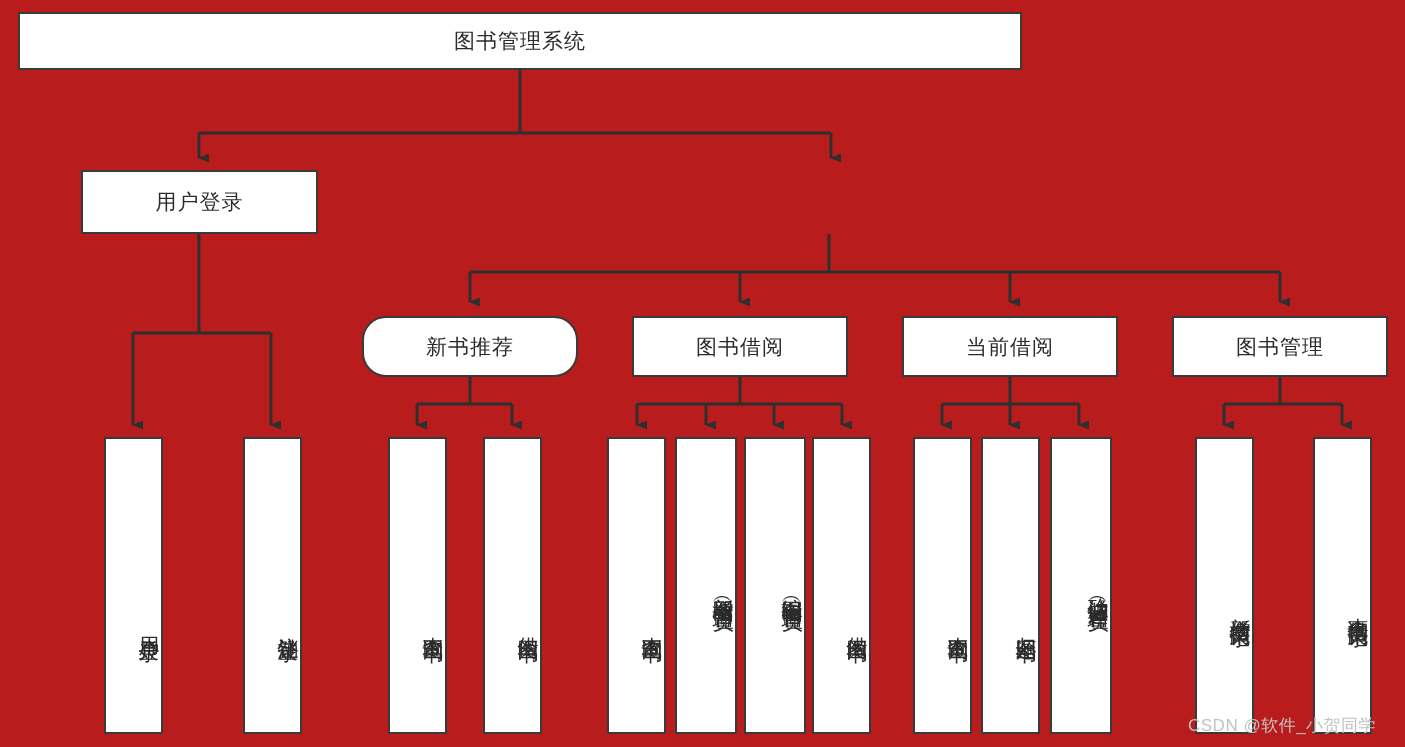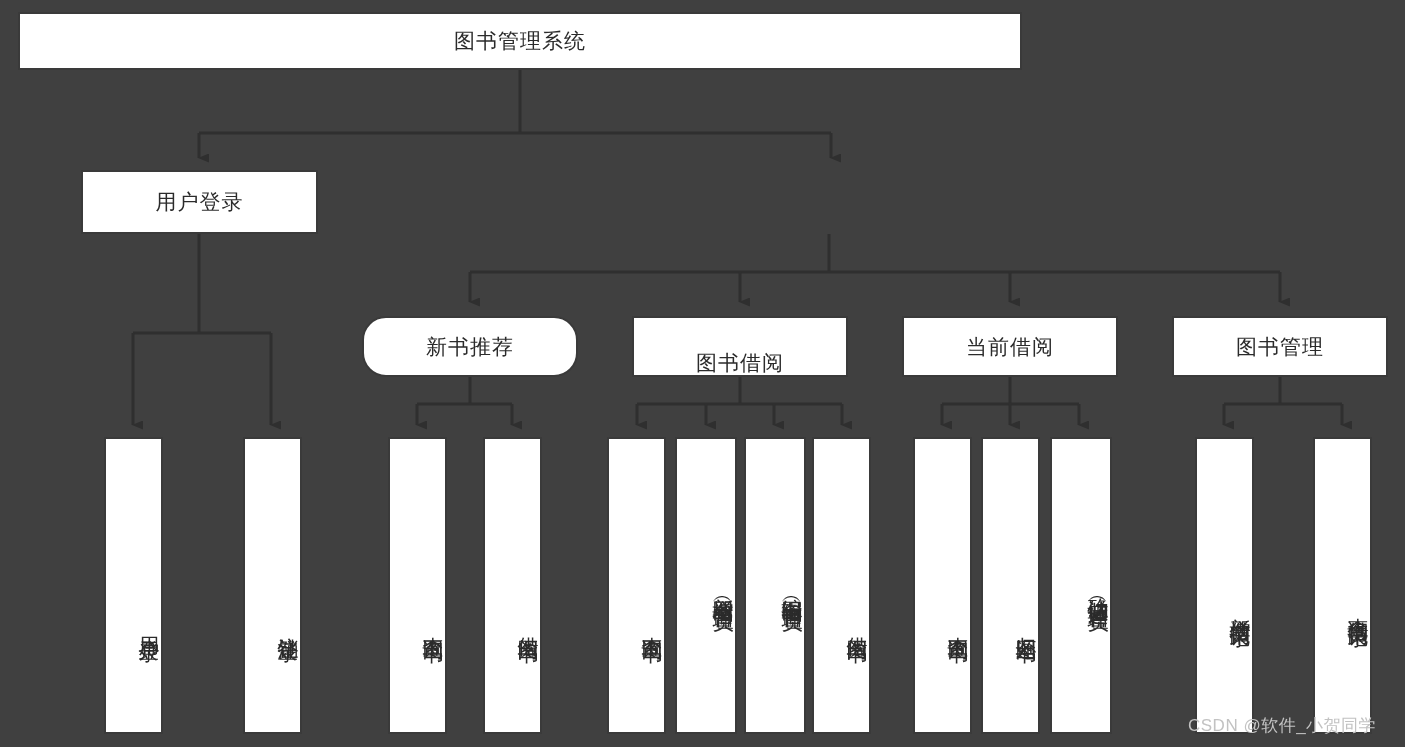--- a/index.html
+++ b/index.html
@@ -7,21 +7,21 @@
     padding: 0;
     background: #ffffff;
   }
   body {
     font-family: "Liberation Sans", "DejaVu Sans", sans-serif;
   }
   #diagram-root {
     position: relative;
     width: 1405px;
     height: 747px;
-    background: #404040;
+    background: #b91c1c;
     overflow: hidden;
   }
   #edges {
     position: absolute;
     left: 0;
     top: 0;
     width: 1405px;
     height: 747px;
     pointer-events: none;
   }
@@ -127,21 +127,21 @@
     <span class="txt">图书管理系统</span>
   </div>
 
   <div class="node h" style="left:81px;top:170px;width:237px;height:64px;">
     <span class="txt">用户登录</span>
   </div>
 
   <div class="node h" style="left:362px;top:316px;width:216px;height:61px;border-radius:24px;">
     <span class="txt">新书推荐</span>
   </div>
-  <div class="node h" style="left:632px;top:316px;width:216px;height:61px;align-items:flex-end;">
+  <div class="node h" style="left:632px;top:316px;width:216px;height:61px;">
     <span class="txt">图书借阅</span>
   </div>
   <div class="node h" style="left:902px;top:316px;width:216px;height:61px;">
     <span class="txt">当前借阅</span>
   </div>
   <div class="node h" style="left:1172px;top:316px;width:216px;height:61px;">
     <span class="txt">图书管理</span>
   </div>
 
   <div class="node v" style="left:104px;top:437px;width:59px;height:297px;padding-top:76px;">

